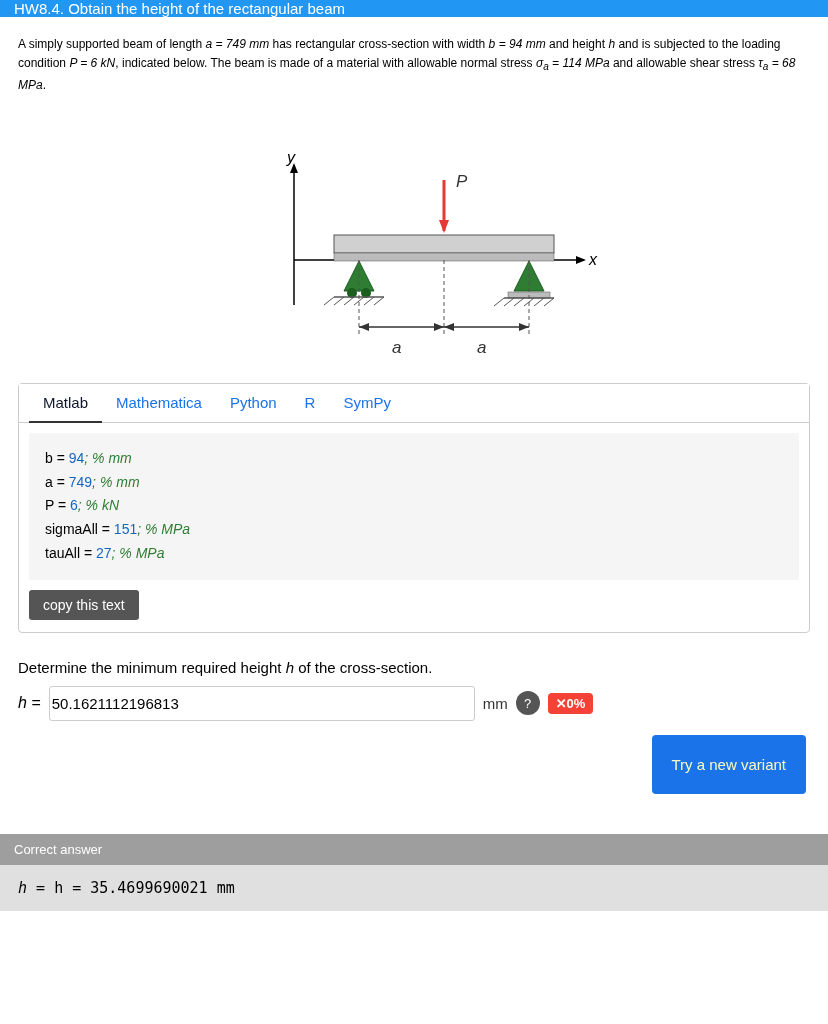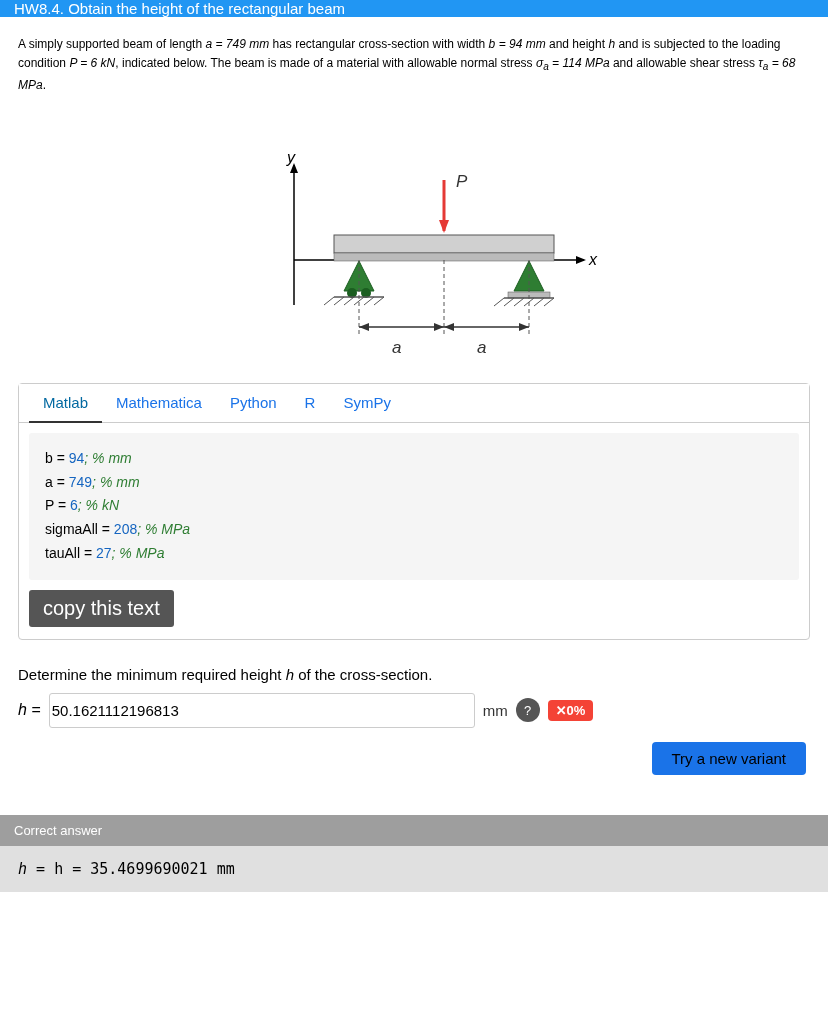--- a/index.html
+++ b/index.html
@@ -55,21 +55,21 @@
       border-bottom: 2px solid transparent;
       margin-bottom: -1px;
     }
 
     .tab.active {
       color: #333;
       border-bottom: 2px solid #333;
     }
 
     .tab:first-child {
-      color: #0369a1;
+      color: #0f172a;
     }
 
     .code-block {
       background: #f5f5f5;
       padding: 14px 16px;
       font-family: Liberation Sans, sans-serif;
       font-size: 14px;
       line-height: 1.7;
       margin: 10px 10px 0 10px;
       border-radius: 3px;
@@ -80,21 +80,21 @@
     .code-comment { color: #2e7d32; font-style: italic; }
 
     .copy-btn {
       display: inline-block;
       margin: 10px 10px 12px 10px;
       background: #555;
       color: white;
       border: none;
       border-radius: 3px;
       padding: 7px 14px;
-      font-size: 20px;
+      font-size: 14px;
       cursor: pointer;
     }
 
     
     .answer-section {
       padding: 8px 0 10px 0;
     }
 
     .answer-label {
       font-size: 15px;
@@ -145,24 +145,24 @@
       background: #f44336;
       color: white;
       border-radius: 4px;
       padding: 3px 8px;
       font-size: 13px;
       font-weight: bold;
     }
 
     .try-new-btn {
       background: #1a73e8;
-      color: #000000;
+      color: #fef9c3;
       border: none;
       border-radius: 4px;
-      padding: 8px 20px;
+      padding: 21px 20px;
       font-size: 15px;
       cursor: pointer;
       float: right;
       margin-right: 4px;
     }
 
     .clearfix::after { content: ''; display: block; clear: both; }
 
     
     .correct-section {
@@ -262,21 +262,21 @@
       <div class="tab">Python</div>
       <div class="tab">R</div>
       <div class="tab">SymPy</div>
     </div>
 
     
     <div class="code-block">
       <div><span class="code-kw">b = </span><span class="code-num">94</span><span class="code-comment">; % mm</span></div>
       <div><span class="code-kw">a = </span><span class="code-num">749</span><span class="code-comment">; % mm</span></div>
       <div><span class="code-kw">P = </span><span class="code-num">6</span><span class="code-comment">; % kN</span></div>
-      <div><span class="code-kw">sigmaAll = </span><span class="code-num">208</span><span class="code-comment">; % MPa</span></div>
+      <div><span class="code-kw">sigmaAll = </span><span class="code-num">151</span><span class="code-comment">; % MPa</span></div>
       <div><span class="code-kw">tauAll = </span><span class="code-num">27</span><span class="code-comment">; % MPa</span></div>
     </div>
 
     <button class="copy-btn">copy this text</button>
   </div>
 
   <div class="answer-section">
     <div class="answer-label">
       Determine the minimum required height <span style="font-style:italic">h</span> of the cross-section.
     </div>

